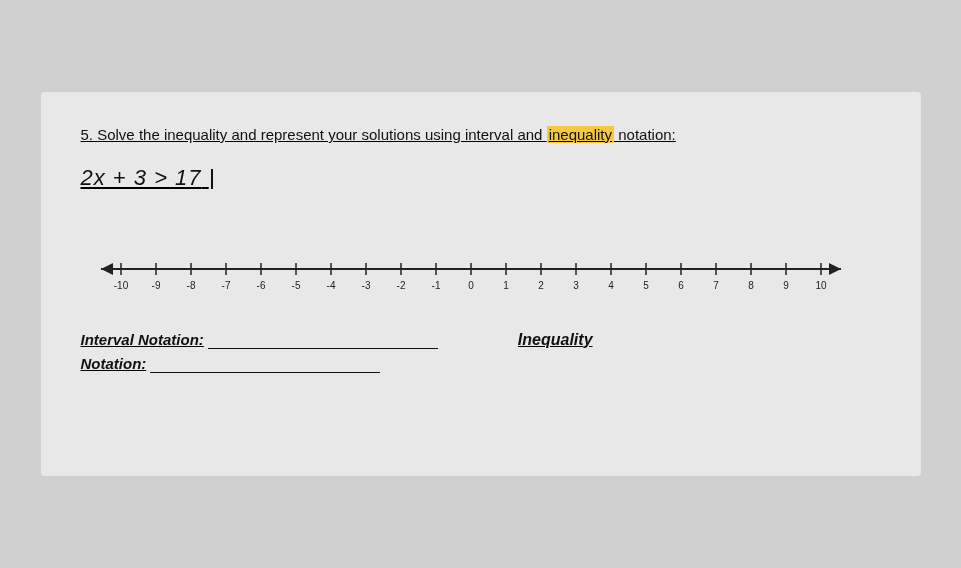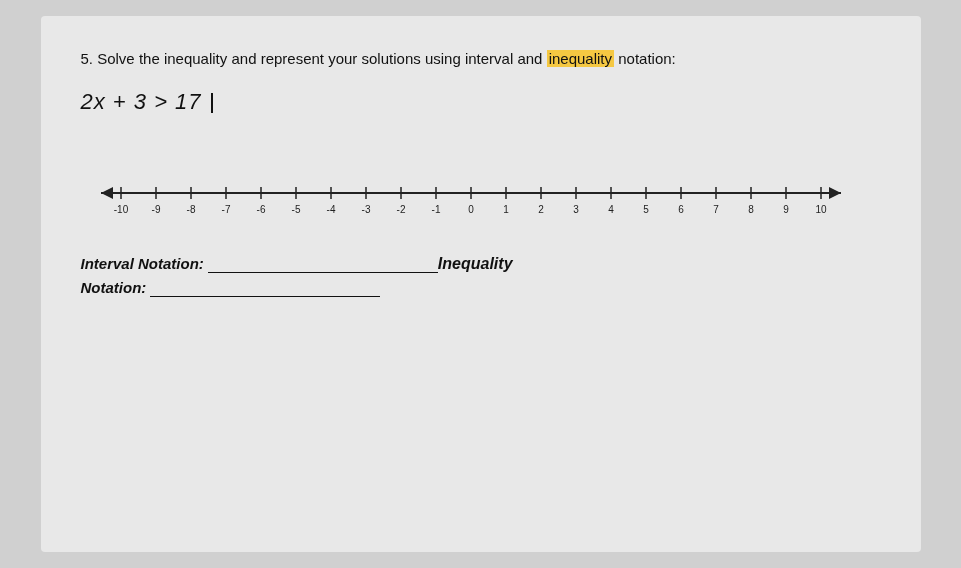--- a/index.html
+++ b/index.html
@@ -9,25 +9,26 @@
       height: 568px;
       background: #d0d0d0;
       font-family: Arial, sans-serif;
       display: flex;
       align-items: center;
       justify-content: center;
     }
 
     .page {
       width: 880px;
-      height: 536px;
+      height: 384px;
       background: #e8e8e8;
       border-radius: 4px;
       position: relative;
       padding: 32px 40px;
+      text-decoration: underline;
     }
 
     .question-text {
       font-size: 15px;
       color: #111;
       line-height: 1.5;
       max-width: 600px;
     }
 
     .highlight-yellow {
@@ -63,20 +64,21 @@
 
     .number-line-svg {
       width: 100%;
       height: 60px;
     }
 
     
     .notation-section {
       margin-top: 30px;
       display: flex;
+      gap: 80px;
       align-items: flex-start;
     }
 
     .notation-left {
       display: flex;
       flex-direction: column;
       gap: 6px;
     }
 
     .notation-line {

